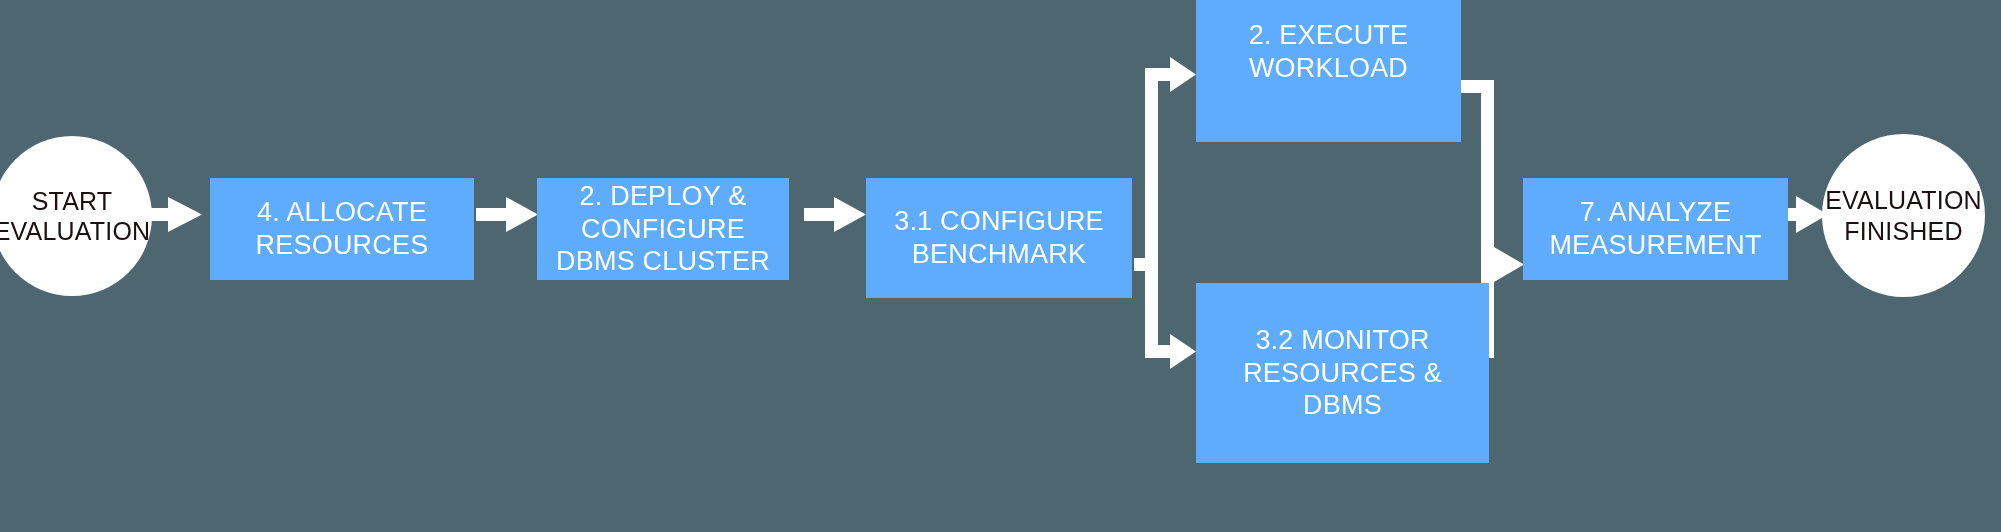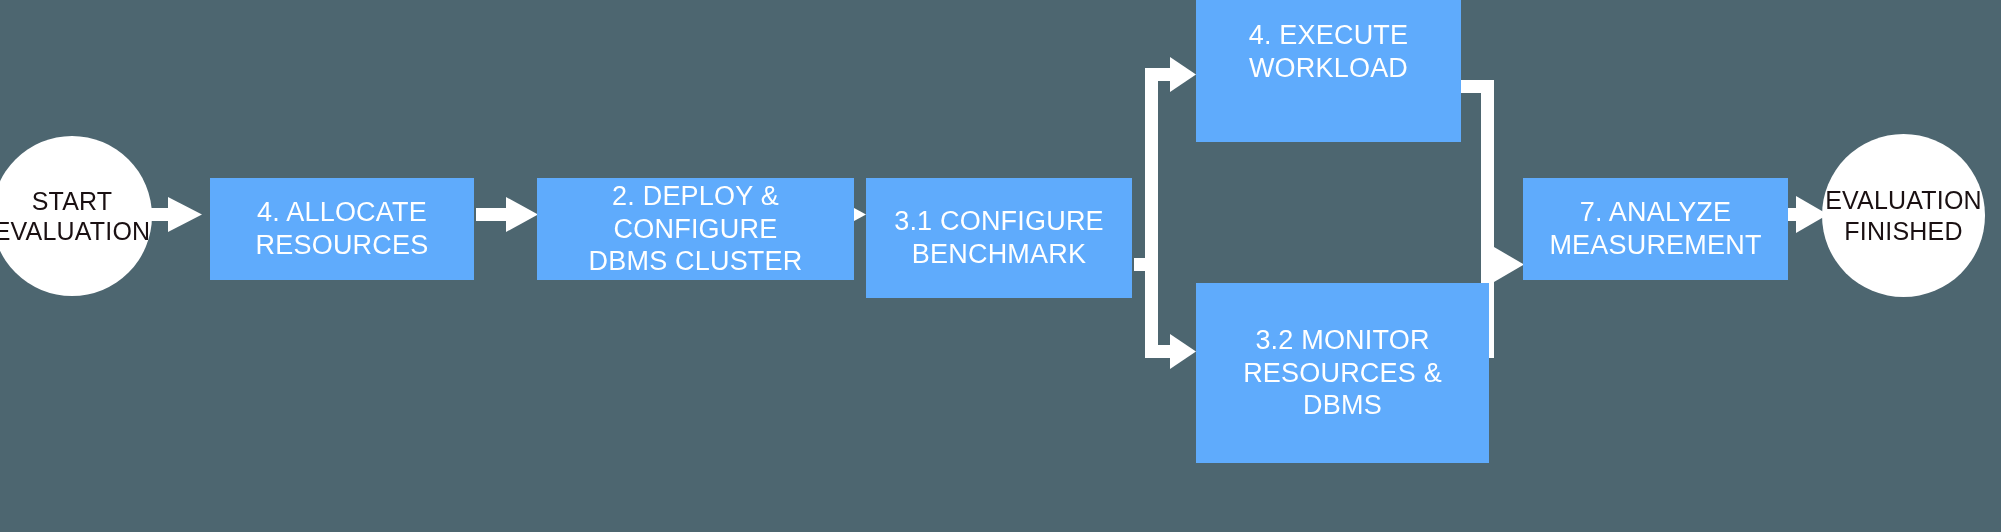--- a/index.html
+++ b/index.html
@@ -109,33 +109,33 @@
   <div class="node terminator" style="left:-8px; top:136px; width:160px; height:160px;">
     <span class="label">START
 EVALUATION</span>
   </div>
 
   <div class="node process" style="left:210px; top:178px; width:264px; height:102px;">
     <span class="label">4. ALLOCATE
 RESOURCES</span>
   </div>
 
-  <div class="node process" style="left:537px; top:178px; width:317px; height:102px;">
+  <div class="node process" style="left:537px; top:178px; width:252px; height:102px;">
     <span class="label">2. DEPLOY &amp;
 CONFIGURE
 DBMS CLUSTER</span>
   </div>
 
   <div class="node process" style="left:866px; top:178px; width:266px; height:120px;">
     <span class="label">3.1 CONFIGURE
 BENCHMARK</span>
   </div>
 
   <div class="node process" style="left:1196px; top:-38px; width:265px; height:180px;">
-    <span class="label">4. EXECUTE
+    <span class="label">2. EXECUTE
 WORKLOAD</span>
   </div>
 
   <div class="node process" style="left:1196px; top:283px; width:293px; height:180px;">
     <span class="label">3.2 MONITOR
 RESOURCES &amp;
 DBMS</span>
   </div>
 
   <div class="node process" style="left:1523px; top:178px; width:265px; height:102px;">

